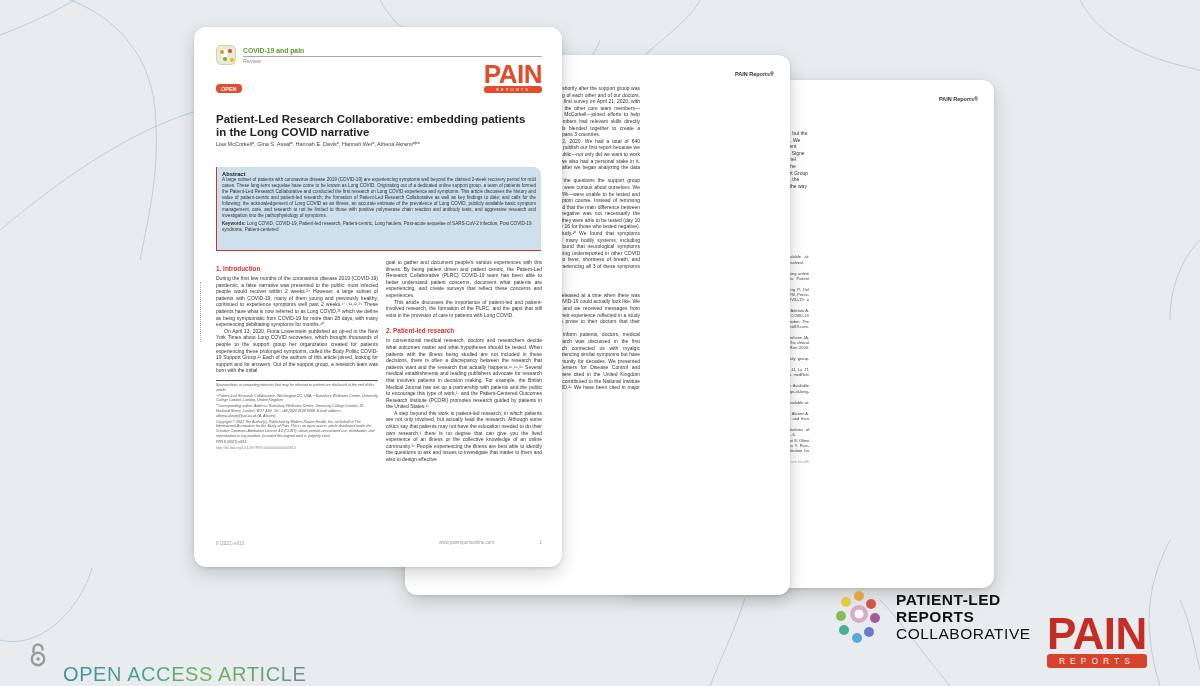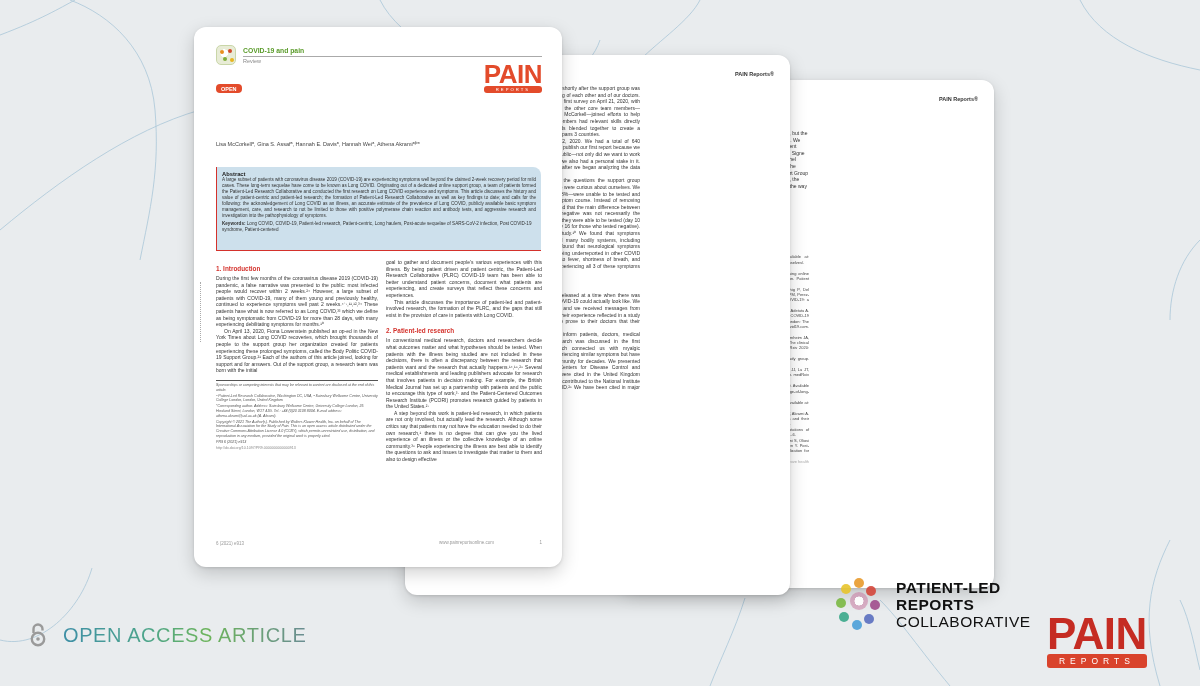--- a/index.html
+++ b/index.html
@@ -74,22 +74,22 @@
   .p1 .footer-left { position: absolute; left: 22px; top: 514px; font-size: 4.5px; color: #999; }
   .p1 .footer-url { position: absolute; left: 245px; top: 513px; font-size: 4.5px; color: #999; }
   .p1 .footer-page { position: absolute; right: 20px; top: 513px; font-size: 4.5px; color: #999; }
   .p1 .margin-strip { position: absolute; left: 6px; top: 255px; width: 2px; height: 60px; border-left: 1px dotted #aaa; }
 
   
   .oa { position: absolute; left: 30px; top: 623px; display: flex; align-items: center; }
   .oa .lock { width: 16px; height: 24px; margin-right: 17px; }
   .oa .label { font-size: 20px; letter-spacing: 0.6px;
     background: linear-gradient(90deg, #3e8fa6 0%, #4da58a 35%, #6cb45a 60%, #6a8d92 100%);
-    -webkit-background-clip: text; background-clip: text; color: transparent; }
-  .plrc { position: absolute; left: 836px; top: 578px; display: flex; align-items: center; }
+    -webkit-background-clip: text; background-clip: text; color: transparent; margin-top: 40px; }
+  .plrc { position: absolute; left: 836px; top: 591px; display: flex; }
   .plrc .mark { width: 46px; height: 52px; position: relative; margin-right: 14px; }
   .plrc .mark .petal { position: absolute; border-radius: 50%; opacity: 0.9; }
   .plrc .words { line-height: 17px; }
   .plrc .w1, .plrc .w2 { font-size: 15.5px; font-weight: bold; color: #111; letter-spacing: 0.5px; }
   .plrc .w3 { font-size: 15.5px; color: #111; letter-spacing: 0.5px; }
   .brand-pain { left: 1047px !important; top: 612px !important; right: auto !important; }
   .brand-pain .pain { font-size: 44px; color: #c52c23 !important; }
   .brand-pain .reports { font-size: 8.5px; padding: 2px 8px; margin-top: -2px; background: #d9432c !important; letter-spacing: 5px !important; }
 </style>
 </head>
@@ -254,20 +254,21 @@
     </div>
     <div class="topic">COVID-19 and pain</div>
     <div class="topic-rule"></div>
     <div class="review">Review</div>
   </div>
   <div class="open-badge">OPEN</div>
   <div class="pain-logo">
     <div class="pain">PAIN</div>
     <div class="reports">REPORTS</div>
   </div>
+  <div class="title">Patient-Led Research Collaborative: embedding patients in the Long COVID narrative</div>
   <div class="authors">Lisa McCorkellᵃ, Gina S. Assafᵃ, Hannah E. Davisᵃ, Hannah Weiᵃ, Athena Akramiᵃʲᵇ*</div>
 
   <div class="abstract">
     <div class="h">Abstract</div>
     <div class="body">A large subset of patients with coronavirus disease 2019 (COVID-19) are experiencing symptoms well beyond the claimed 2-week recovery period for mild cases. These long-term sequelae have come to be known as Long COVID. Originating out of a dedicated online support group, a team of patients formed the Patient-Led Research Collaborative and conducted the first research on Long COVID experience and symptoms. This article discusses the history and value of patient-centric and patient-led research; the formation of Patient-Led Research Collaborative as well as key findings to date; and calls for the following: the acknowledgement of Long COVID as an illness, an accurate estimate of the prevalence of Long COVID, publicly available basic symptom management, care, and research to not be limited to those with positive polymerase chain reaction and antibody tests, and aggressive research and investigation into the pathophysiology of symptoms.</div>
     <div class="kw">
       <b>Keywords:</b>
       <span>Long COVID, COVID-19, Patient-led research, Patient-centric, Long haulers, Post-acute sequelae of SARS-CoV-2 infection, Post COVID-19 syndrome, Patient-centered</span>
     </div>
   </div>

